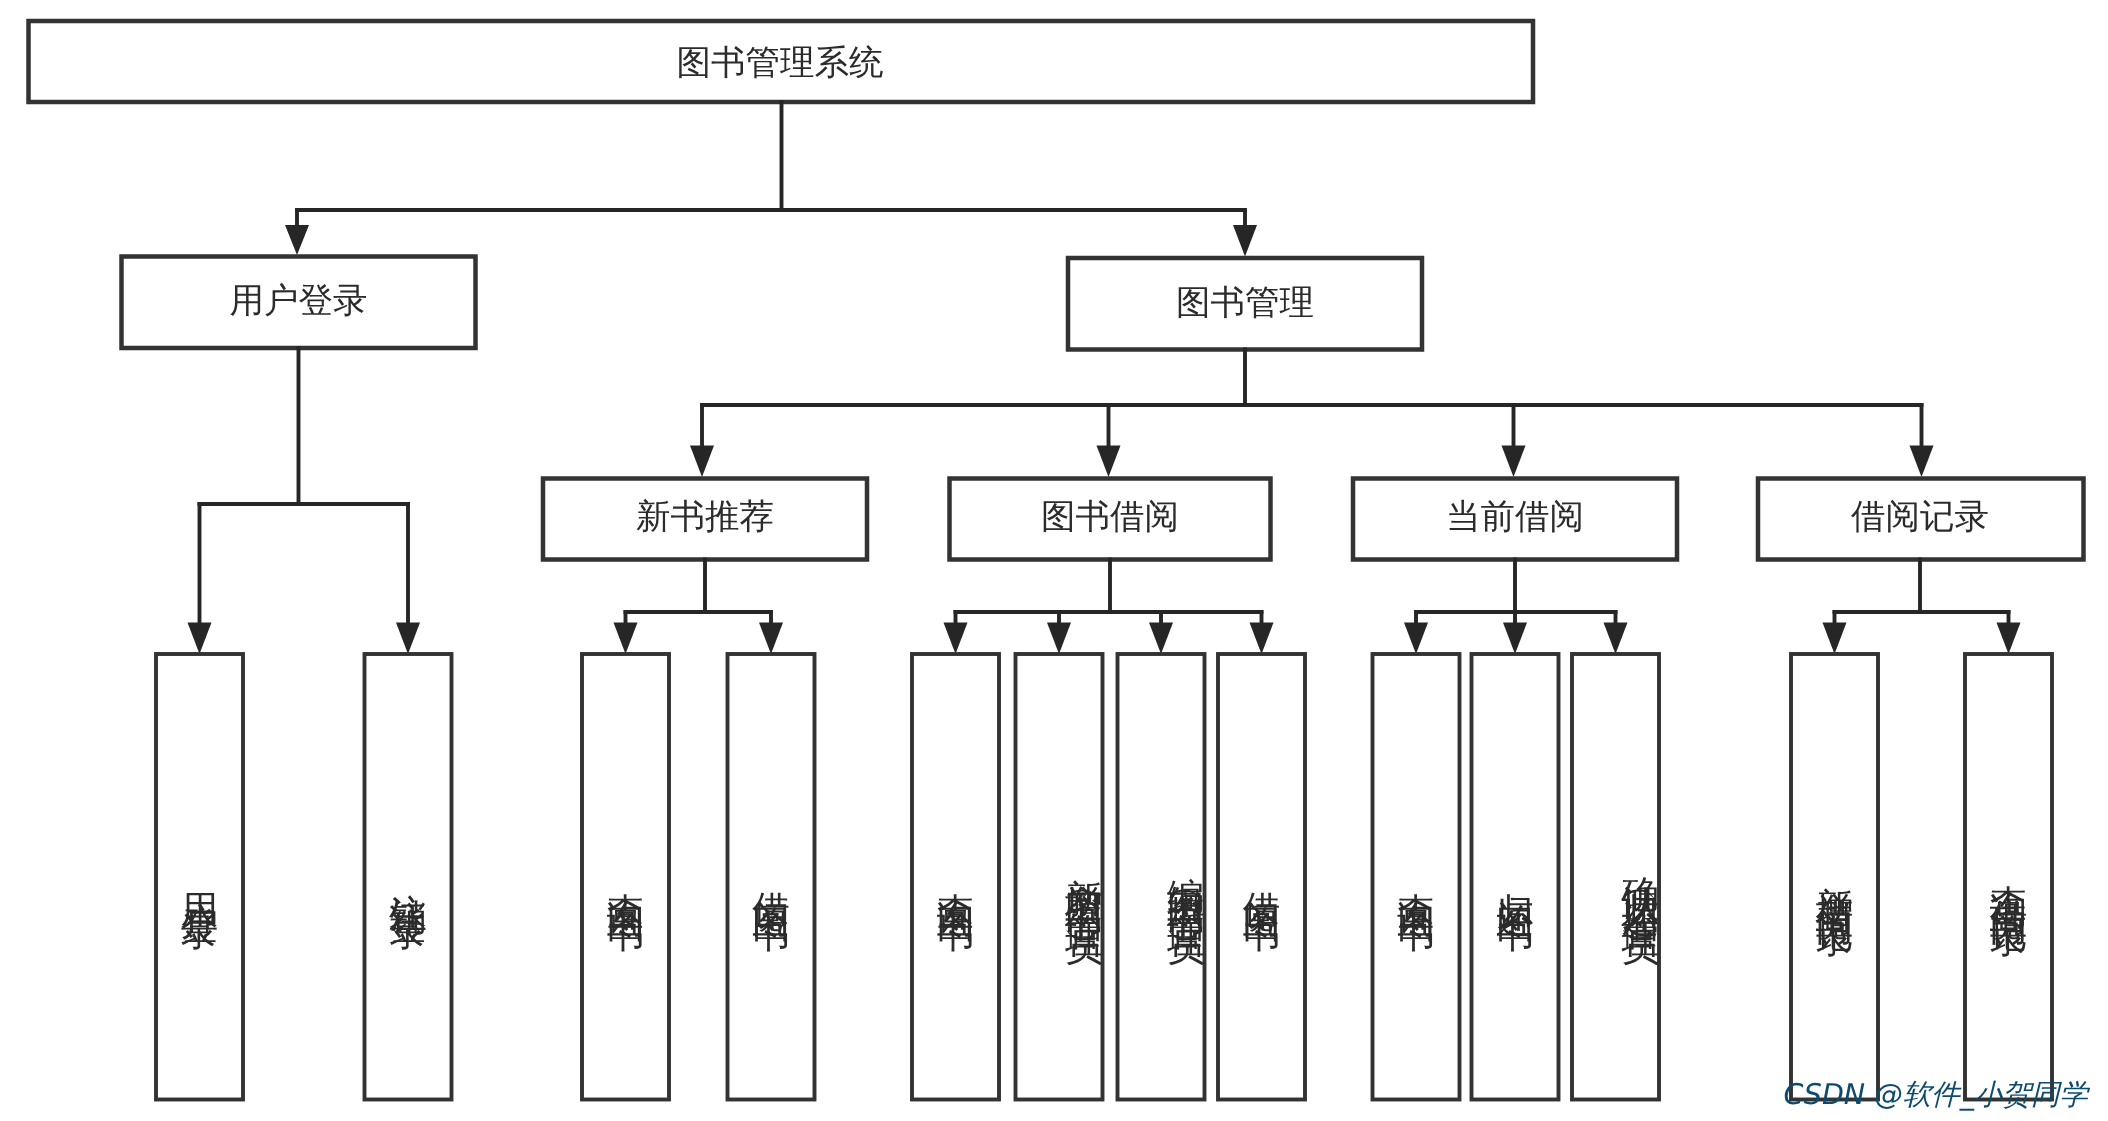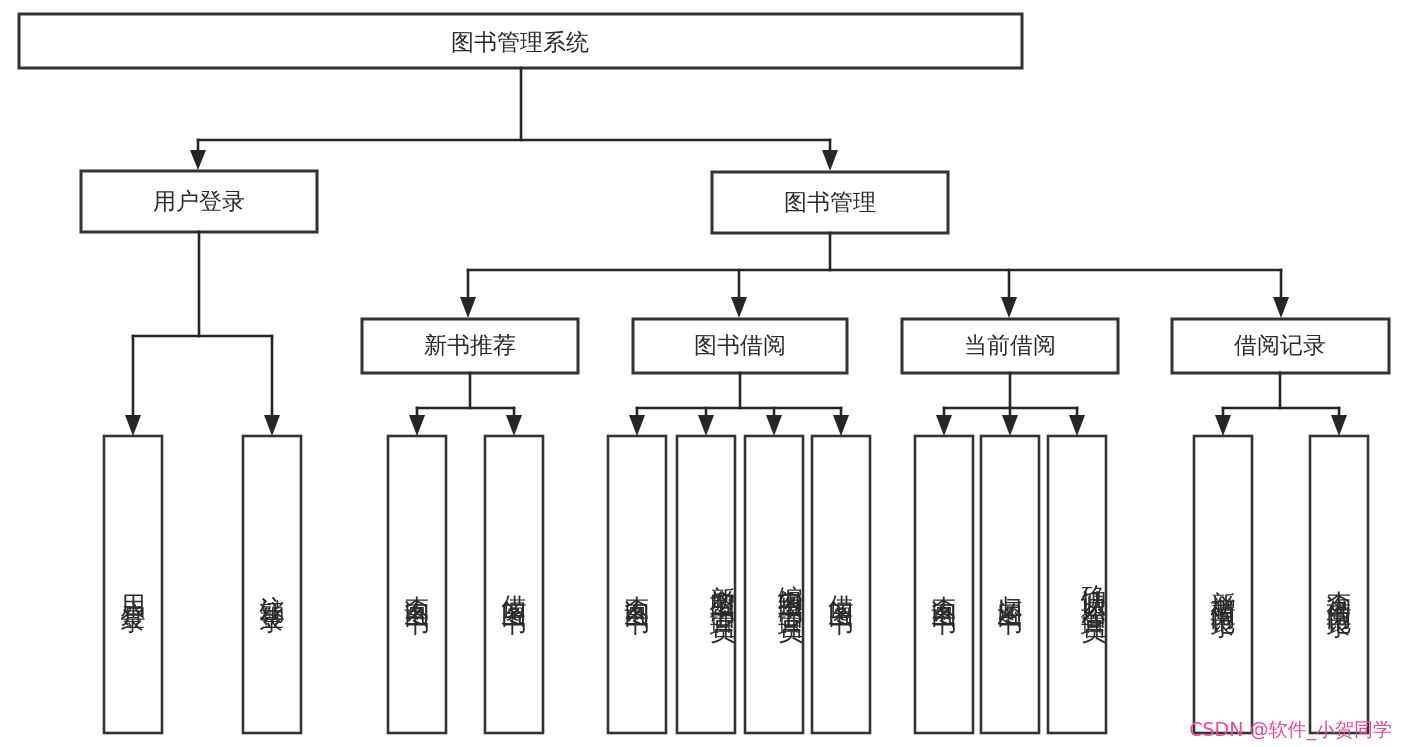--- a/index.html
+++ b/index.html
@@ -68,22 +68,23 @@
   }
   .leaf-label.centered {
     align-items: center;
   }
   .watermark {
     position: absolute;
     right: 12px;
     bottom: 4px;
     font-family: "DejaVu Sans", "Liberation Sans", sans-serif;
     font-size: 19px;
-    color: #ec4899;
+    color: #0c4a6e;
     white-space: nowrap;
+    font-style: italic;
   }
 </style>
 </head>
 <body>
 
 <div id="diagram-root">
 
   <svg class="flow" viewBox="0 0 1405 747">
 
     <rect class="node-box" x="19" y="14" width="1003" height="54"></rect>

